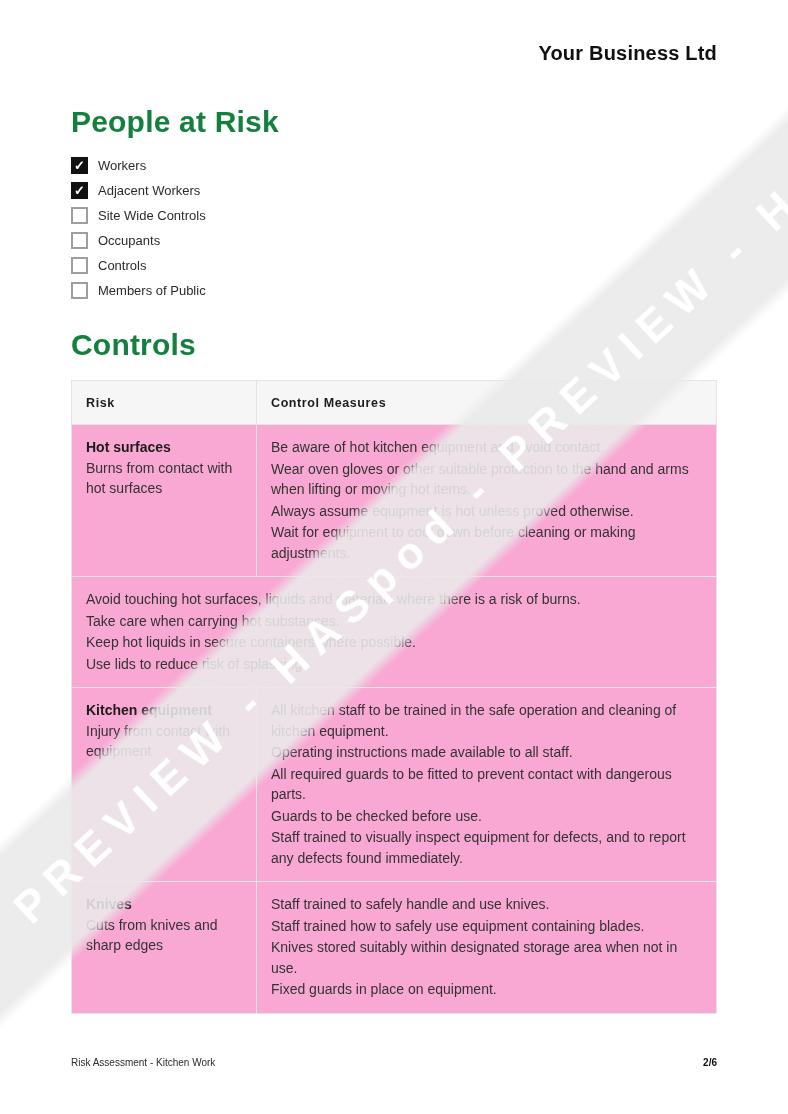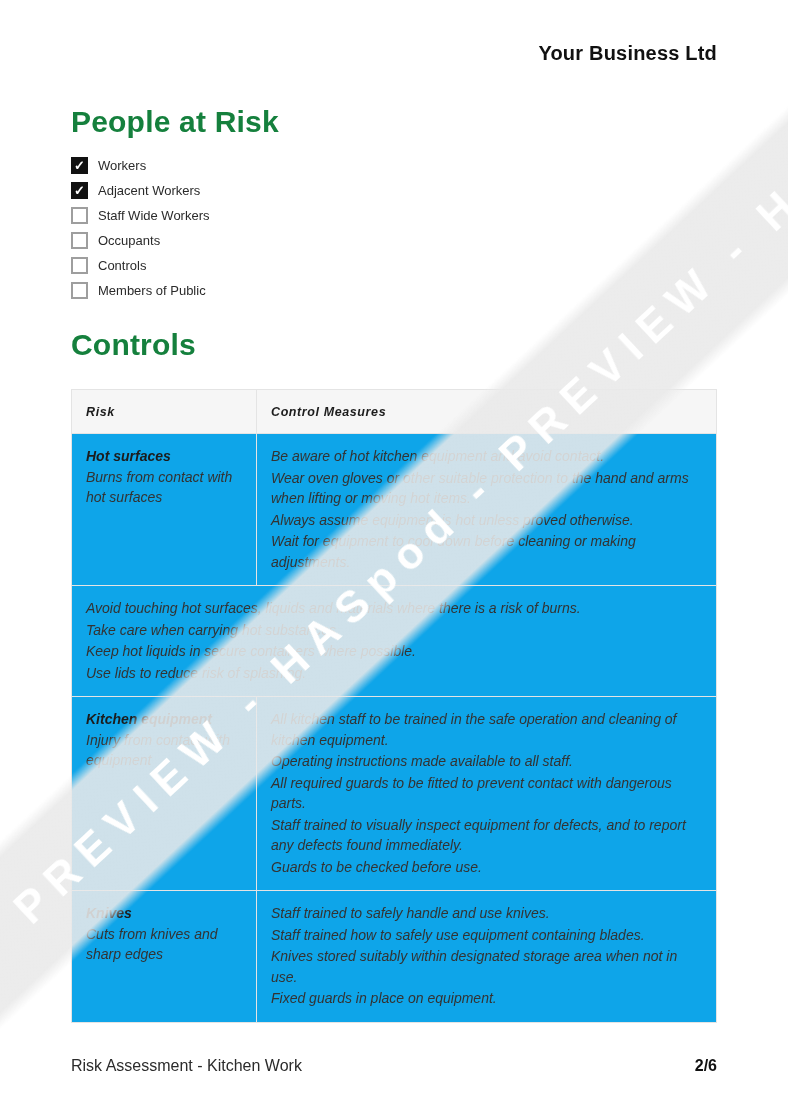--- a/index.html
+++ b/index.html
@@ -35,40 +35,40 @@
     width: 17px; height: 17px; flex: 0 0 17px;
     display: flex; align-items: center; justify-content: center;
   }
   .checkbox.unchecked { background: #ffffff; border: 2px solid #9e9e9e; }
   .checkbox.checked { background: #111111; border: 2px solid #111111; }
   .checkbox .tick { color: #ffffff; font-size: 13px; font-weight: bold; line-height: 1; }
   .check-label { margin-left: 10px; font-size: 13px; color: #2b2b2b; }
 
   
   .controls-section { position: absolute; top: 328px; left: 71px; right: 71px; }
-  .rtable { margin-top: 27px; border: 1px solid #e4e4e4; background: #0ea5e9; font-style: italic; }
+  .rtable { margin-top: 18px; border: 1px solid #e4e4e4; background: #f9a8d4; }
   .thead { display: flex; background: #f6f6f6; }
   .th {
     padding: 15px 14px 14px 14px;
     font-size: 12.5px; font-weight: bold; color: #1c1c1c;
     letter-spacing: 0.6px;
   }
   .col-risk { flex: 0 0 185px; border-right: 1px solid #e4e4e4; }
   .col-measures { flex: 1; }
   .trow { display: flex; border-top: 1px solid #e4e4e4; }
   .cell { padding: 12px 14px; font-size: 14px; line-height: 20.5px; color: #333333; }
   .risk-title { font-weight: bold; color: #1c1c1c; }
   .risk-desc { color: #333333; }
   .measures p { margin: 0 0 1px 0; }
 
   
   .footer {
     position: absolute; left: 71px; right: 71px; top: 1038px;
     display: flex; justify-content: space-between; align-items: baseline;
-    font-size: 16px; color: #2b2b2b;
+    font-size: 10px; color: #2b2b2b;
   }
   .page-num { font-weight: bold; color: #111111; margin-top: 19px; }
 
   
   .watermark {
     position: absolute; left: 370px; top: 590px;
     width: 1750px; height: 138px;
     transform: translate(-50%, -50%) rotate(-43deg);
     background: linear-gradient(to bottom,
       rgba(233,233,233,0.0) 0%,
@@ -106,21 +106,21 @@
           <span class="check-label">Workers</span>
         </div>
         <div class="check-item">
           <span class="checkbox checked">
             <span class="tick">✓</span>
           </span>
           <span class="check-label">Adjacent Workers</span>
         </div>
         <div class="check-item">
           <span class="checkbox unchecked"></span>
-          <span class="check-label">Staff Wide Workers</span>
+          <span class="check-label">Site Wide Controls</span>
         </div>
         <div class="check-item">
           <span class="checkbox unchecked"></span>
           <span class="check-label">Occupants</span>
         </div>
         <div class="check-item">
           <span class="checkbox unchecked"></span>
           <span class="check-label">Controls</span>
         </div>
         <div class="check-item">
@@ -160,22 +160,22 @@
           </div>
           <div class="trow">
             <div class="cell col-risk">
               <div class="risk-title">Kitchen equipment</div>
               <div class="risk-desc">Injury from contact with equipment</div>
             </div>
             <div class="cell col-measures measures">
               <p>All kitchen staff to be trained in the safe operation and cleaning of kitchen equipment.</p>
               <p>Operating instructions made available to all staff.</p>
               <p>All required guards to be fitted to prevent contact with dangerous parts.</p>
+              <p>Guards to be checked before use.</p>
               <p>Staff trained to visually inspect equipment for defects, and to report any defects found immediately.</p>
-              <p>Guards to be checked before use.</p>
             </div>
           </div>
           <div class="trow">
             <div class="cell col-risk">
               <div class="risk-title">Knives</div>
               <div class="risk-desc">Cuts from knives and sharp edges</div>
             </div>
             <div class="cell col-measures measures">
               <p>Staff trained to safely handle and use knives.</p>
               <p>Staff trained how to safely use equipment containing blades.</p>

